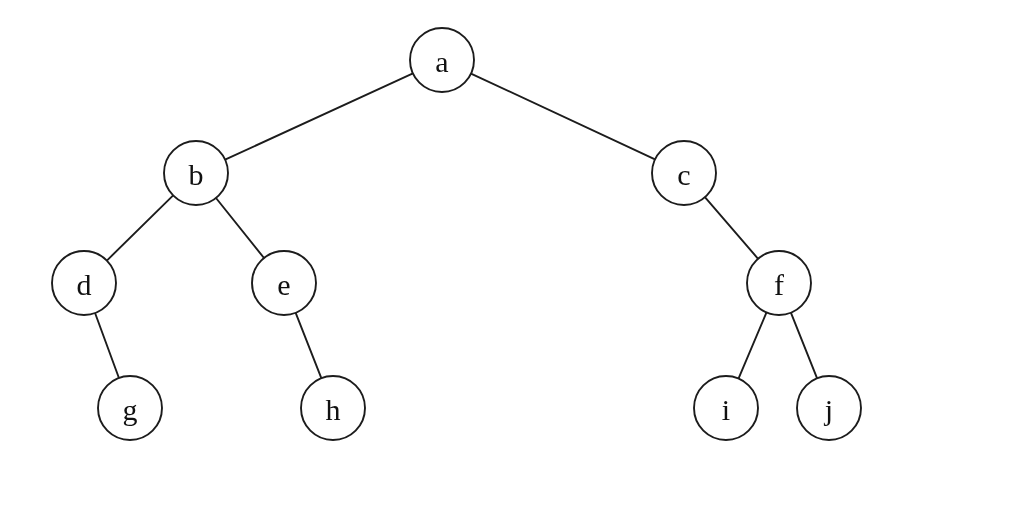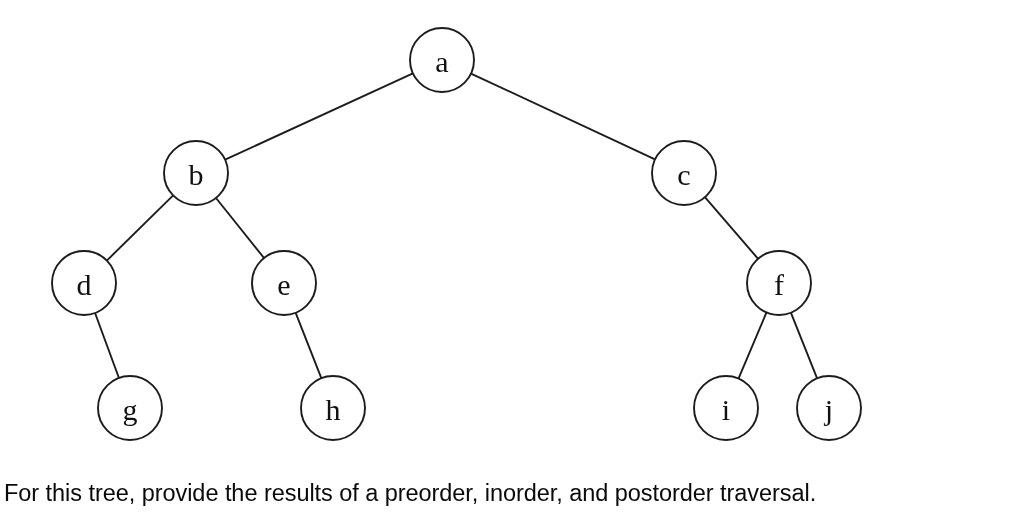--- a/index.html
+++ b/index.html
@@ -113,15 +113,14 @@
           <circle cx="726" cy="408" r="32" class="node-circle"></circle>
           <text x="726" y="409" class="node-label">i</text>
         </g>
         <g>
           <circle cx="829" cy="408" r="32" class="node-circle"></circle>
           <text x="829" y="409" class="node-label">j</text>
         </g>
       </g>
   </svg>
 
-  <div id="caption">For this tree, provide the results of a preorder, inorder, and postorder traversal.</div>
 
 </div>
 
 </body></html>

